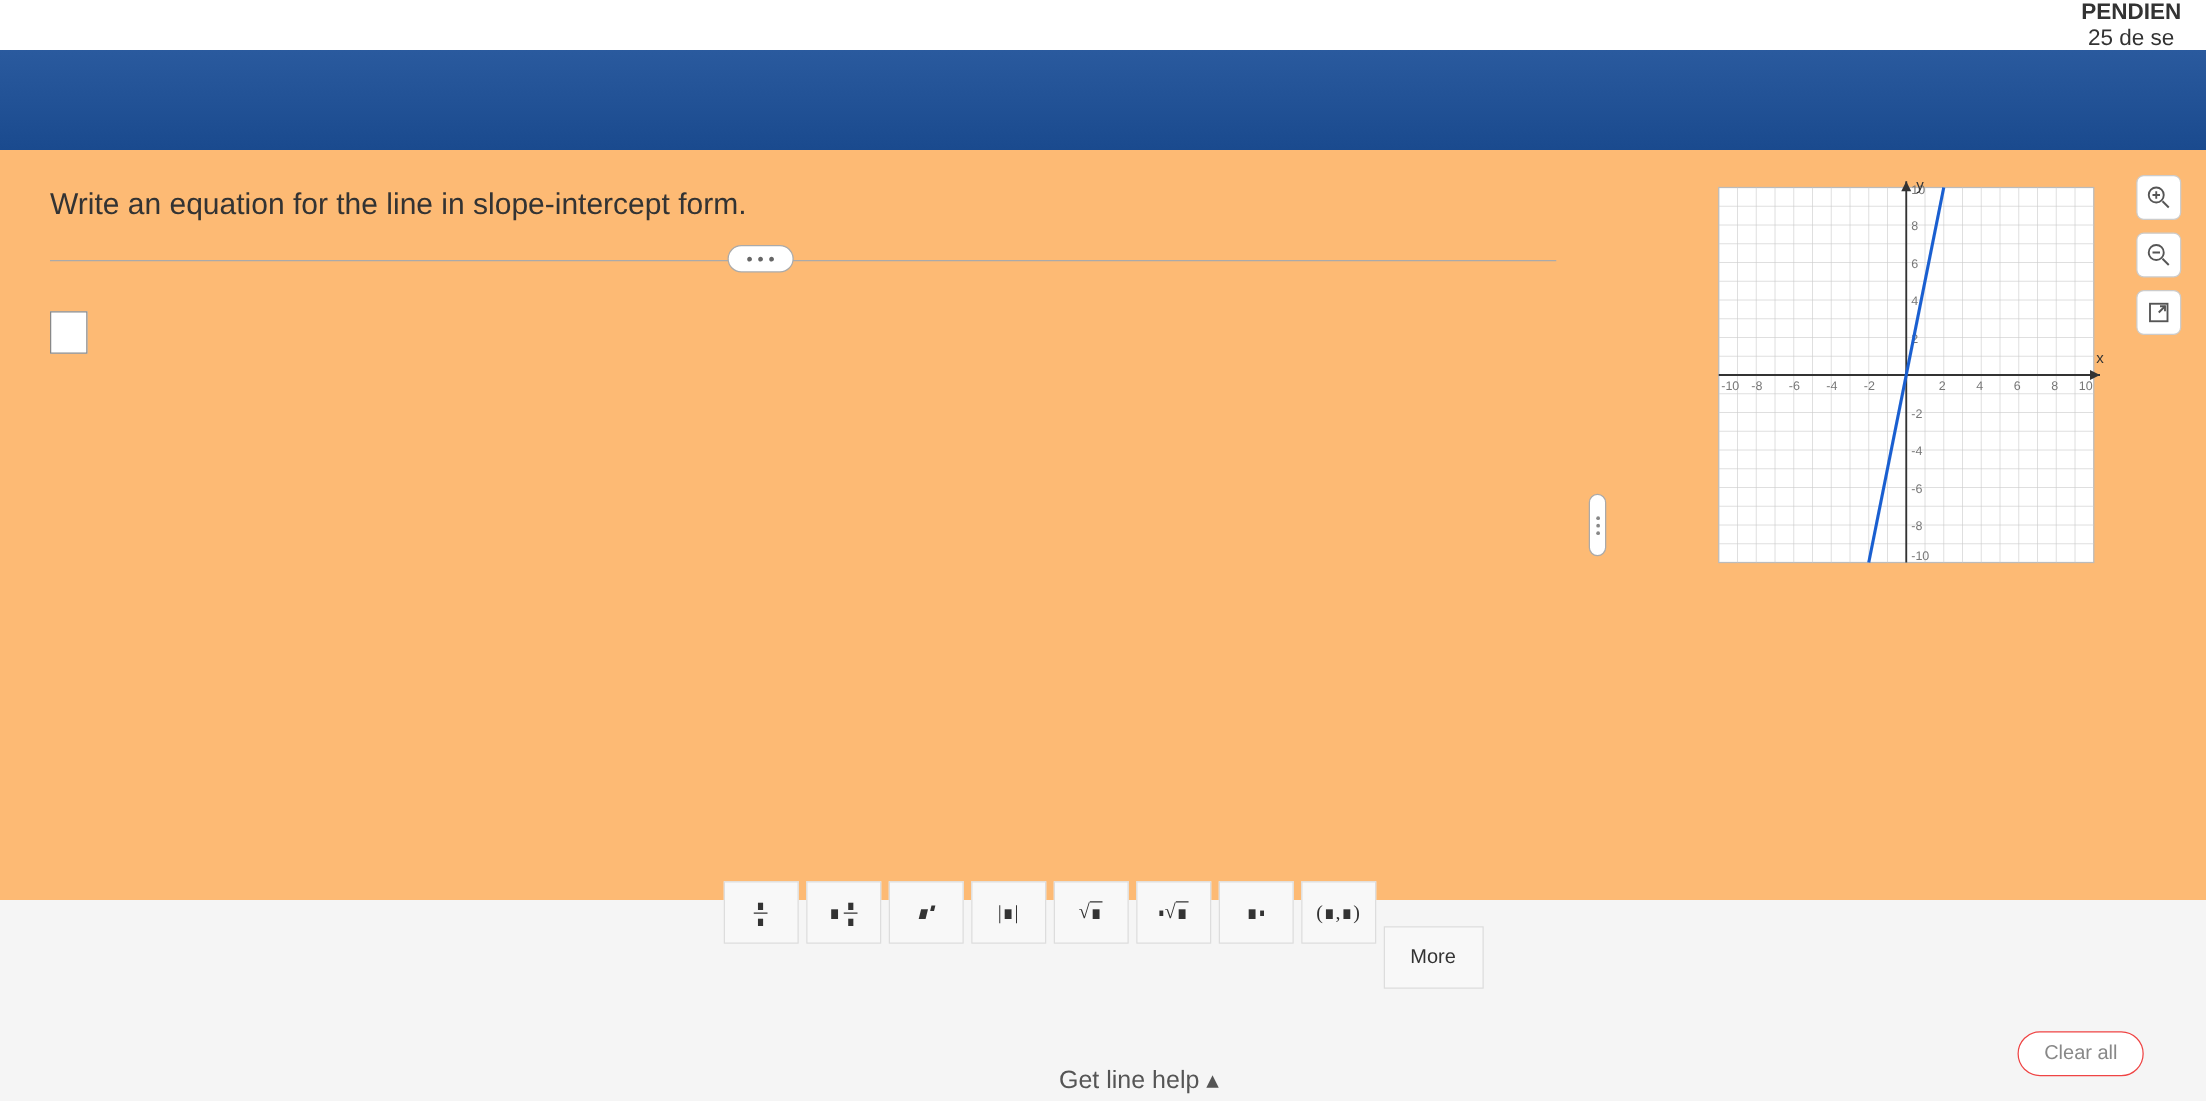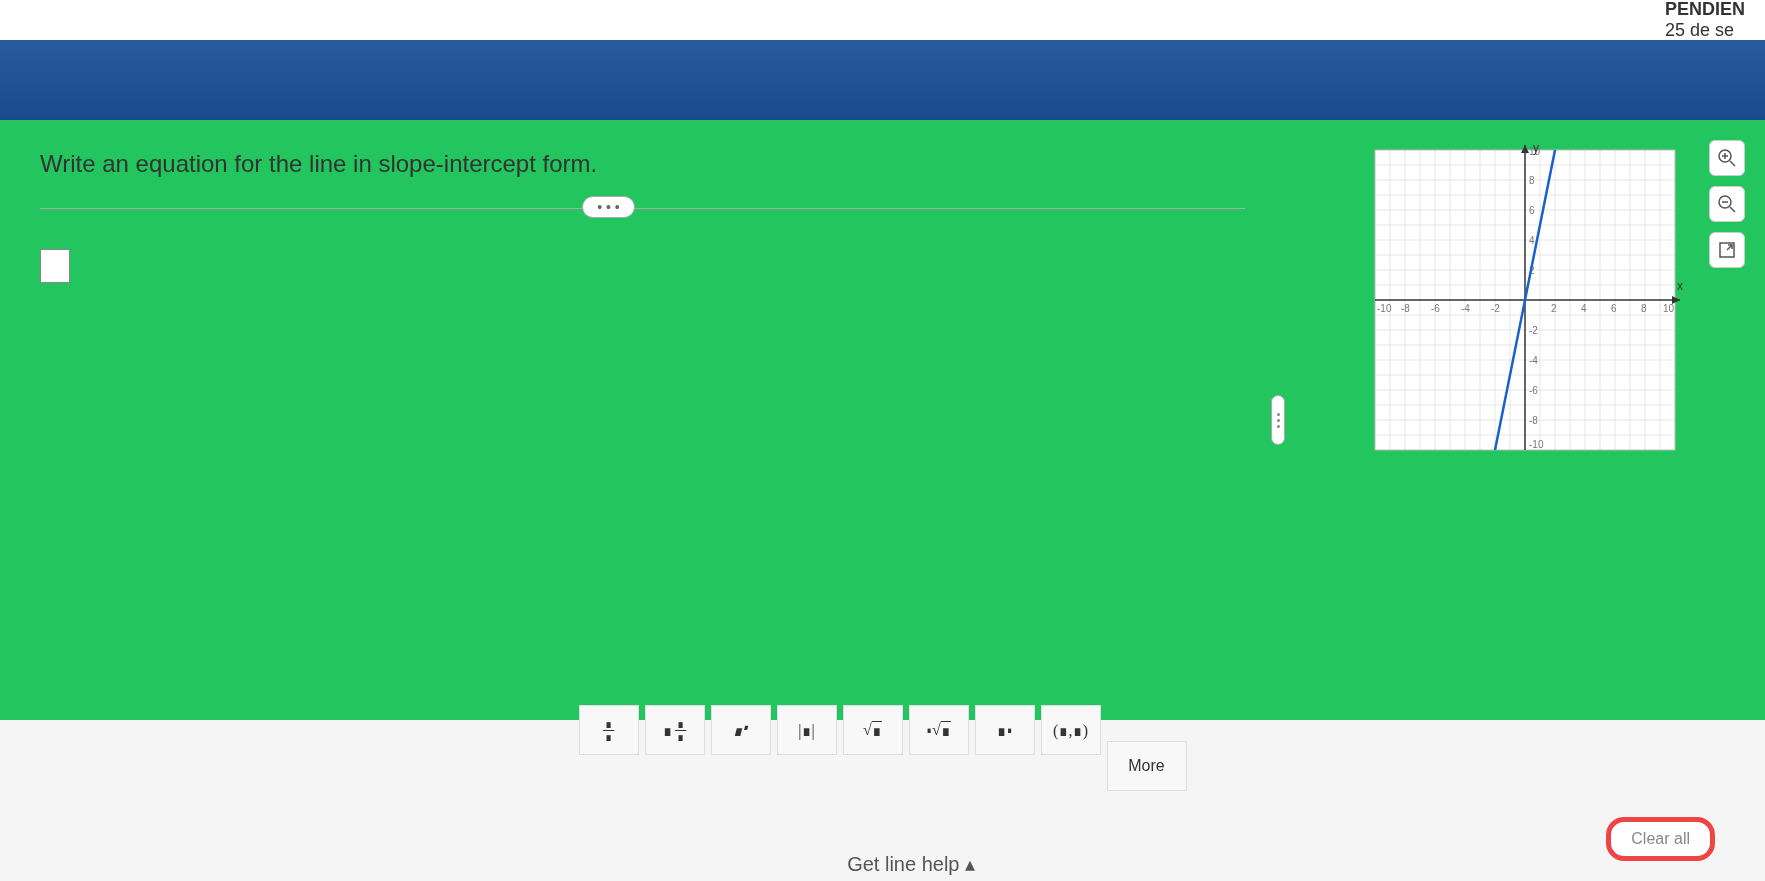--- a/index.html
+++ b/index.html
@@ -20,21 +20,21 @@
       padding: 16px 20px;
       font-size: 18px;
       color: #333;
     }
     .blue-banner {
       height: 80px;
       background: linear-gradient(180deg, #2a5a9e 0%, #1a4a8e 100%);
     }
     .content-area {
       display: flex;
-      background: #22c55e;
+      background: #fdba74;
       height: 600px;
       position: relative;
     }
     .question-panel {
       flex: 1;
       padding: 30px 40px;
       position: relative;
     }
     .question-text {
       font-size: 24px;
@@ -158,21 +158,21 @@
     }
     .help-link {
       color: #555;
       font-size: 20px;
       cursor: pointer;
       position: absolute;
       bottom: 5px;
       left: 48%;
     }
     .clear-btn {
-      border: 5px solid #ef4444;
+      border: 1px solid #ef4444;
       border-radius: 18px;
       padding: 8px 20px;
       background: #fff;
       color: #888;
       cursor: pointer;
       font-size: 16px;
       position: absolute;
       right: 50px;
       bottom: 20px;
     }
@@ -180,21 +180,21 @@
     .frac .n { border-bottom: 1px solid #333; padding: 0 2px; }
     .frac .d { padding: 0 2px; }
     .mixed { display: inline-flex; align-items: center; gap: 2px; }
   </style>
 </head>
 <body>
 
 <div class="top-bar">
   <div>
     <div style="text-align:right;font-weight:bold;">PENDIEN</div>
-    <div style="text-align:left;">25 de se</div>
+    <div style="text-align:center;">25 de se</div>
   </div>
 </div>
 
 <div class="blue-banner"></div>
 
 <div class="content-area">
   <div class="question-panel">
     <div class="question-text">Write an equation for the line in slope-intercept form.</div>
     <div style="position:relative;">
       <hr class="divider-line">

